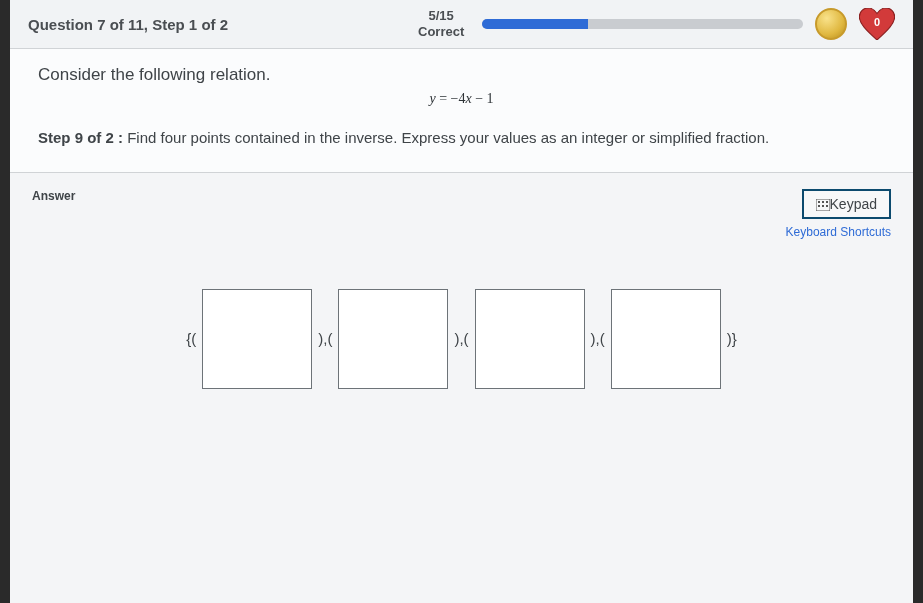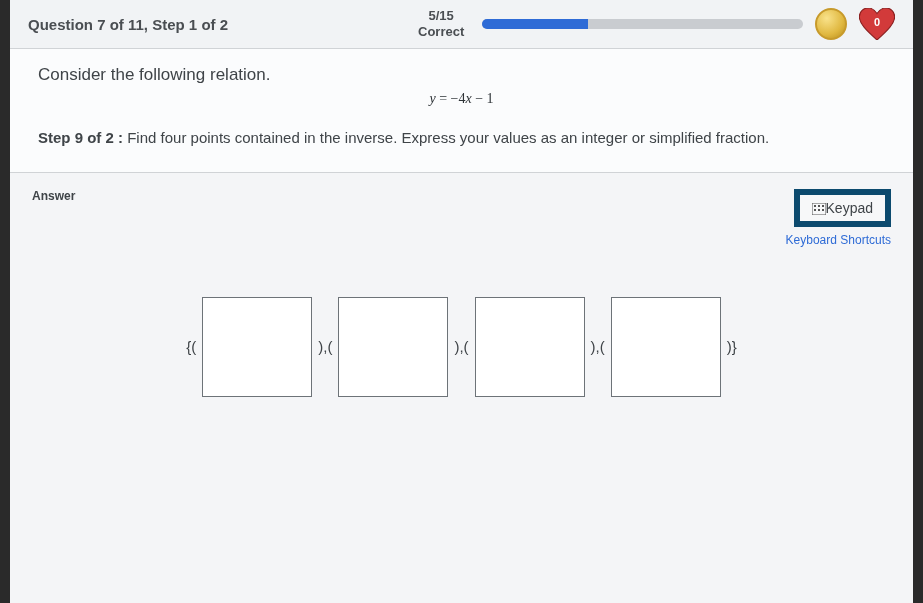--- a/index.html
+++ b/index.html
@@ -121,21 +121,21 @@
       color: #3f4448;
     }
     .right-ctrls {
       display: flex;
       flex-direction: column;
       align-items: flex-end;
       gap: 6px;
     }
     .keypad-btn {
       background: #f7f8f9;
-      border: 6px solid #0c4a6e;
+      border: 2px solid #0c4a6e;
       padding: 5px 12px;
       font-size: 14px;
       color: #3f4448;
       display: flex; align-items: center; 
       cursor: pointer;
     }
     .keypad-btn .kicon {
       width: 14px; height: 12px;
       display: inline-block;
     }

